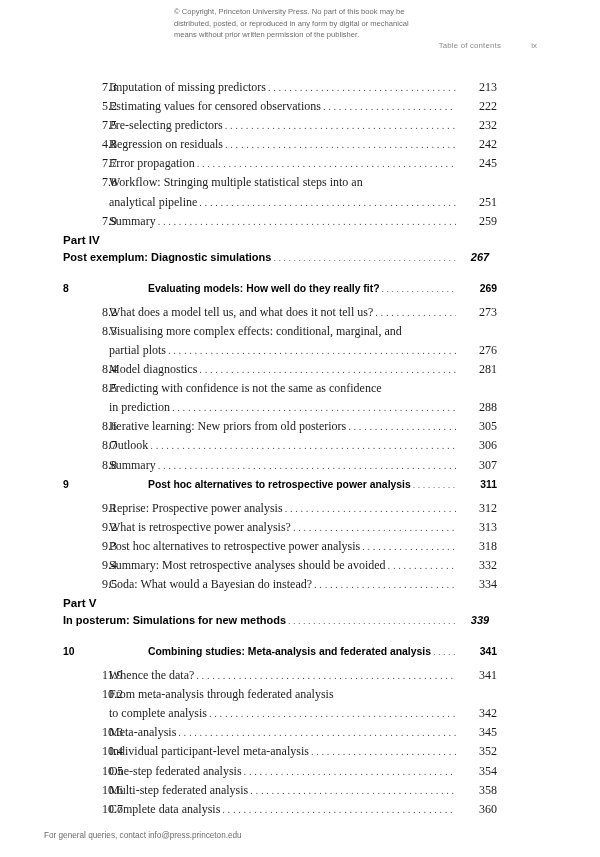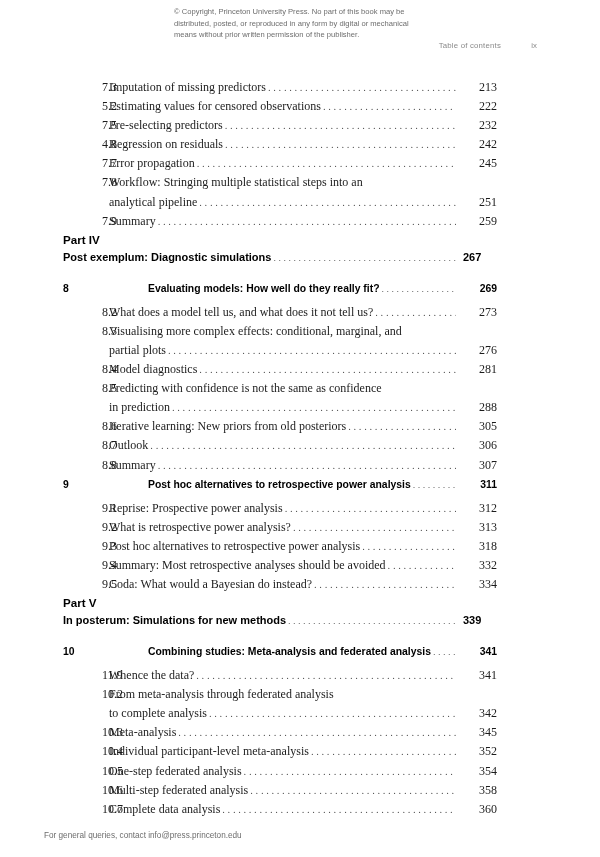--- a/index.html
+++ b/index.html
@@ -111,22 +111,23 @@
     font-size: 11px;
     line-height: 18px;
     color: #000;
   }
   .row.partline .num {
     width: 0;
     flex: 0 0 0;
   }
   .row.partline .page {
     flex: 0 0 34px;
-    text-align: left;
+    text-align: center;
     padding-left: 6px;
+    font-style: italic;
   }
 
   .title {
     flex: 0 1 auto;
     white-space: nowrap;
   }
 
   .leader {
     flex: 1 1 auto;
     overflow: hidden;

